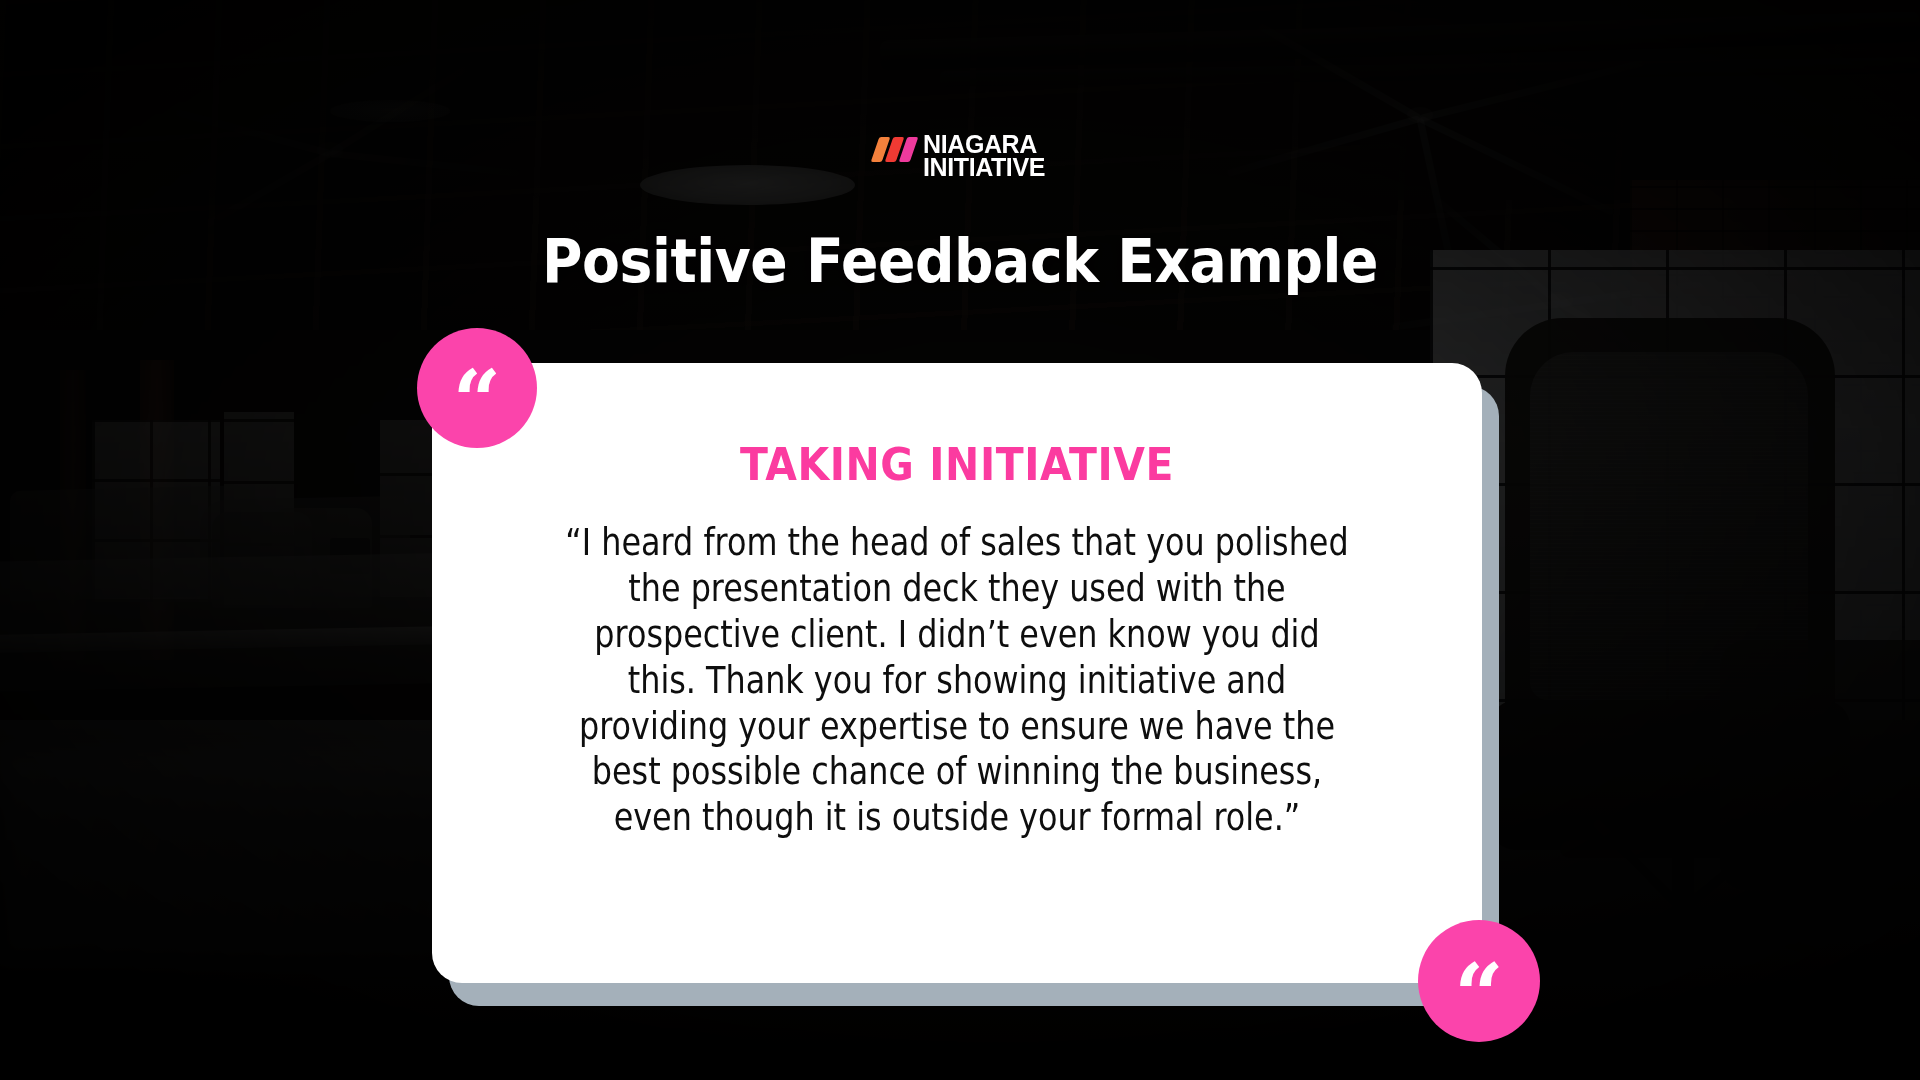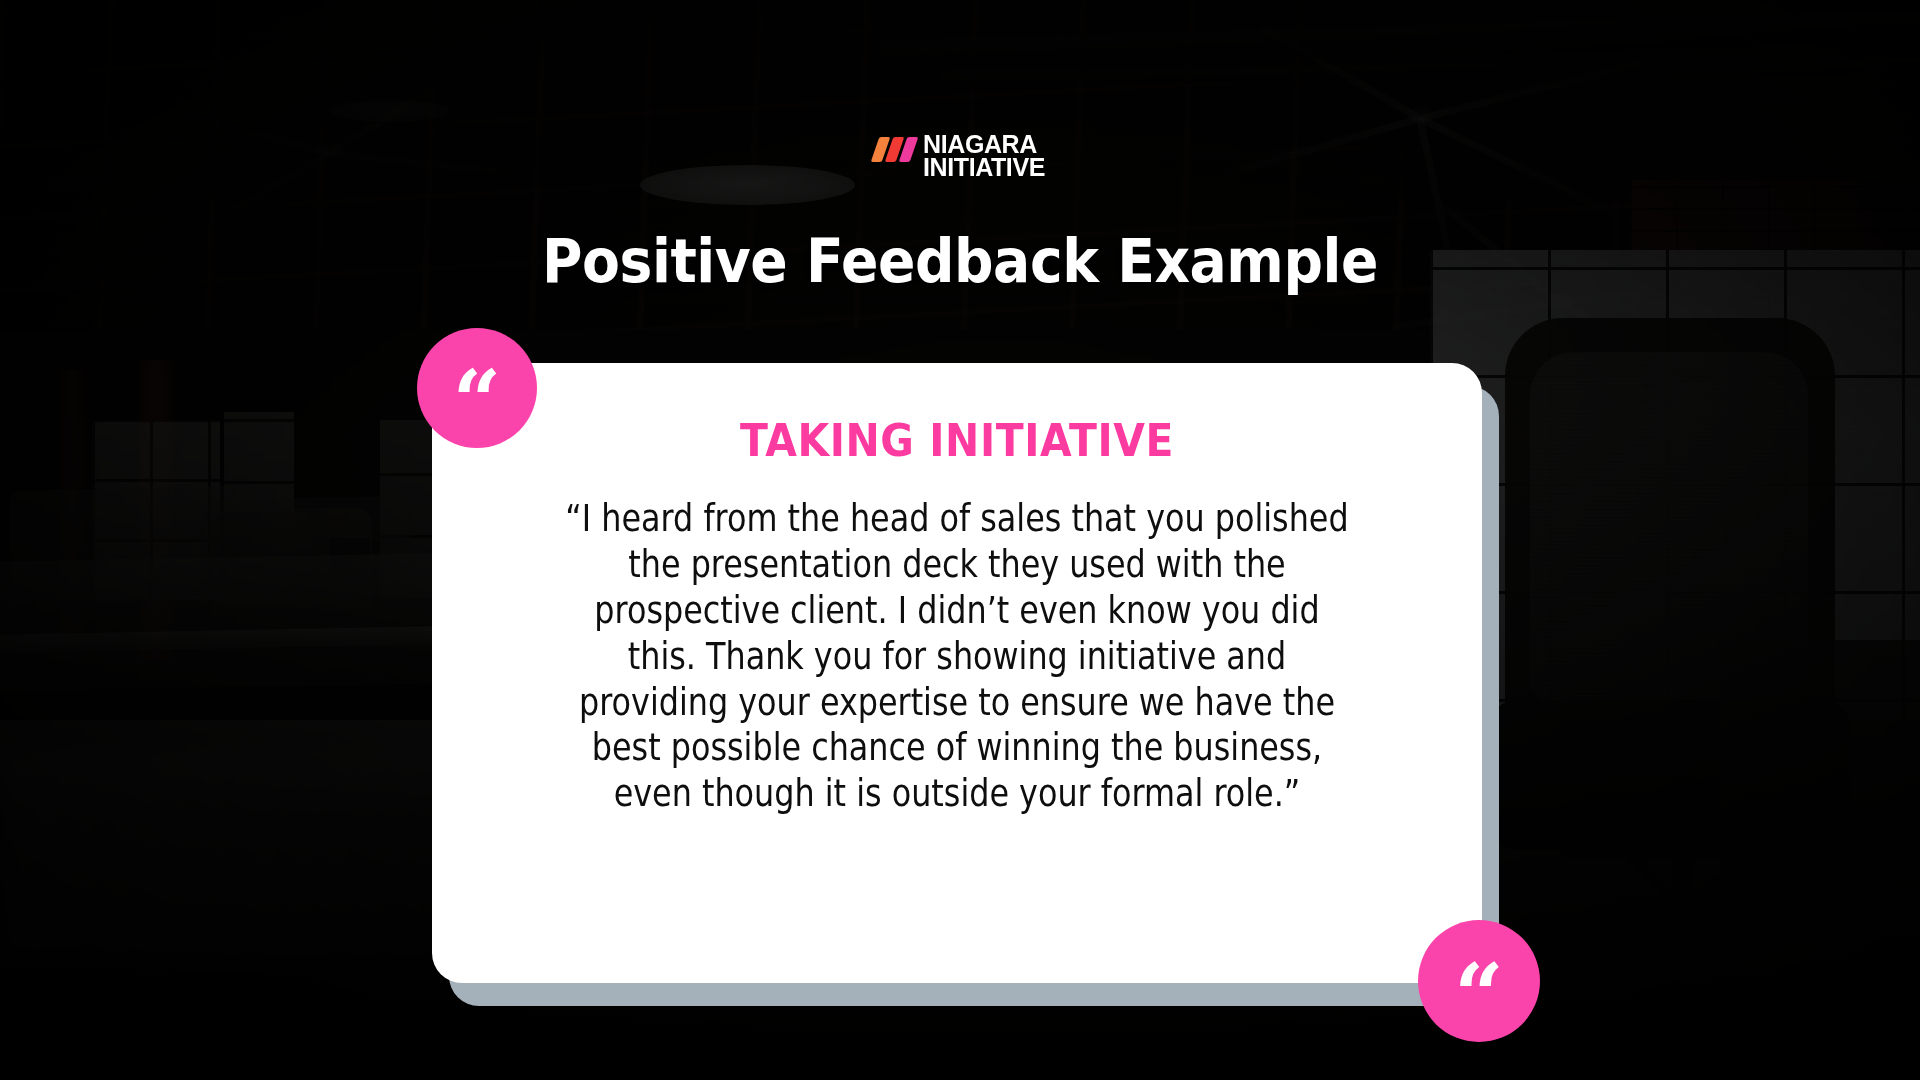--- a/index.html
+++ b/index.html
@@ -320,21 +320,21 @@
     background:#a4b0ba;
     border-radius:30px;
   }
   .card {
     position:absolute;
     left:0; top:0;
     width:1050px;
     height:620px;
     background:#ffffff;
     border-radius:30px;
-    padding:52px 48px 40px;
+    padding:76px 48px 40px;
     text-align:center;
   }
   .card-title {
     color:#fb3ba0;
     font-size:44px;
     font-weight:700;
     letter-spacing:.6px;
     font-family:"DejaVu Sans", sans-serif;
     transform:scaleX(.93);
     margin-bottom:30px;

